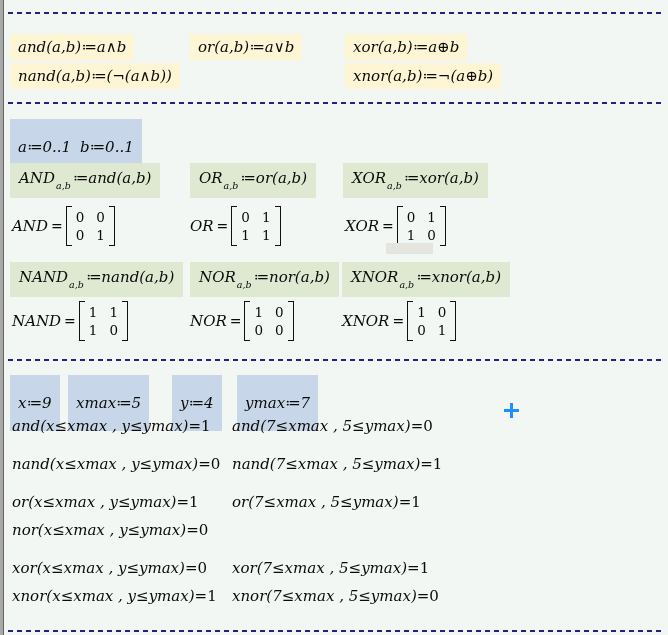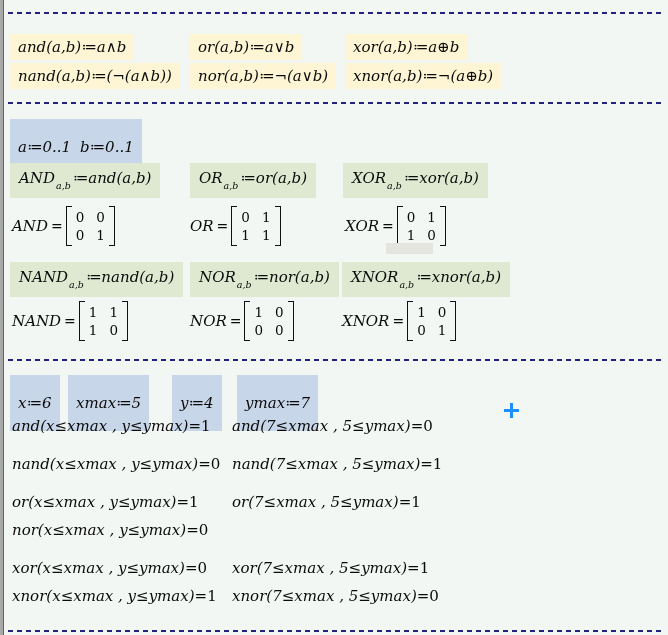--- a/index.html
+++ b/index.html
@@ -38,21 +38,20 @@
 
   <div class="dash" style="top:12px"></div>
   <div class="dash" style="top:102px"></div>
   <div class="dash" style="top:359px"></div>
   <div class="dash" style="top:630px"></div>
 
   <div class="region hl-y math" style="left:10px;top:34px">and(a,b)≔a∧b</div>
   <div class="region hl-y math" style="left:190px;top:34px">or(a,b)≔a∨b</div>
   <div class="region hl-y math" style="left:345px;top:34px">xor(a,b)≔a⊕b</div>
   <div class="region hl-y math" style="left:10px;top:63px">nand(a,b)≔(¬(a∧b))</div>
-  <div class="region hl-y math" style="left:190px;top:63px">nor(a,b)≔¬(a∨b)</div>
   <div class="region hl-y math" style="left:345px;top:63px">xnor(a,b)≔¬(a⊕b)</div>
 
   <div class="region hl-b math" style="left:10px;top:119px">a≔0..1</div>
   <div class="region hl-b math" style="left:72px;top:119px">b≔0..1</div>
 
   <div class="region hl-g math" style="left:10px;top:163px"><span>AND</span><span class="sub">a,b</span><span>≔and(a,b)</span></div>
   <div class="region hl-g math" style="left:190px;top:163px"><span>OR</span><span class="sub">a,b</span><span>≔or(a,b)</span></div>
   <div class="region hl-g math" style="left:343px;top:163px"><span>XOR</span><span class="sub">a,b</span><span>≔xor(a,b)</span></div>
   <div class="region hl-g math" style="left:10px;top:262px"><span>NAND</span><span class="sub">a,b</span><span>≔nand(a,b)</span></div>
   <div class="region hl-g math" style="left:190px;top:262px"><span>NOR</span><span class="sub">a,b</span><span>≔nor(a,b)</span></div>
@@ -127,21 +126,21 @@
     <span class="br l"></span>
     <span class="mgrid">
         <span>1</span>
         <span>0</span>
         <span>0</span>
         <span>1</span>
       </span>
     <span class="br r"></span>
   </div>
 
-  <div class="region hl-b math" style="left:10px;top:375px">x≔6</div>
+  <div class="region hl-b math" style="left:10px;top:375px">x≔9</div>
   <div class="region hl-b math" style="left:68px;top:375px">xmax≔5</div>
   <div class="region hl-b math" style="left:172px;top:375px">y≔4</div>
   <div class="region hl-b math" style="left:237px;top:375px">ymax≔7</div>
 
   <div class="region math" style="left:12px;top:417px"><span>and(x≤xmax , y≤ymax)</span><span class="val">=1</span></div>
   <div class="region math" style="left:232px;top:417px"><span>and(7≤xmax , 5≤ymax)</span><span class="val">=0</span></div>
   <div class="region math" style="left:12px;top:455px"><span>nand(x≤xmax , y≤ymax)</span><span class="val">=0</span></div>
   <div class="region math" style="left:232px;top:455px"><span>nand(7≤xmax , 5≤ymax)</span><span class="val">=1</span></div>
   <div class="region math" style="left:12px;top:493px"><span>or(x≤xmax , y≤ymax)</span><span class="val">=1</span></div>
   <div class="region math" style="left:232px;top:493px"><span>or(7≤xmax , 5≤ymax)</span><span class="val">=1</span></div>

